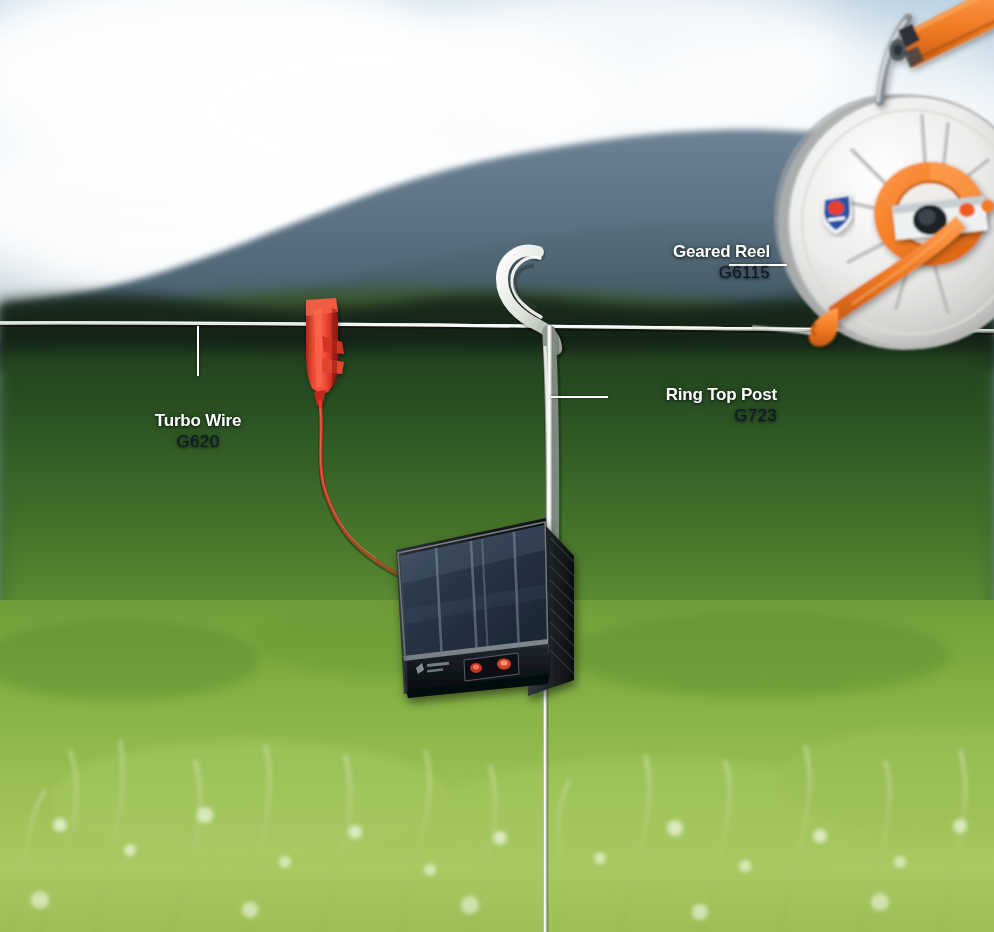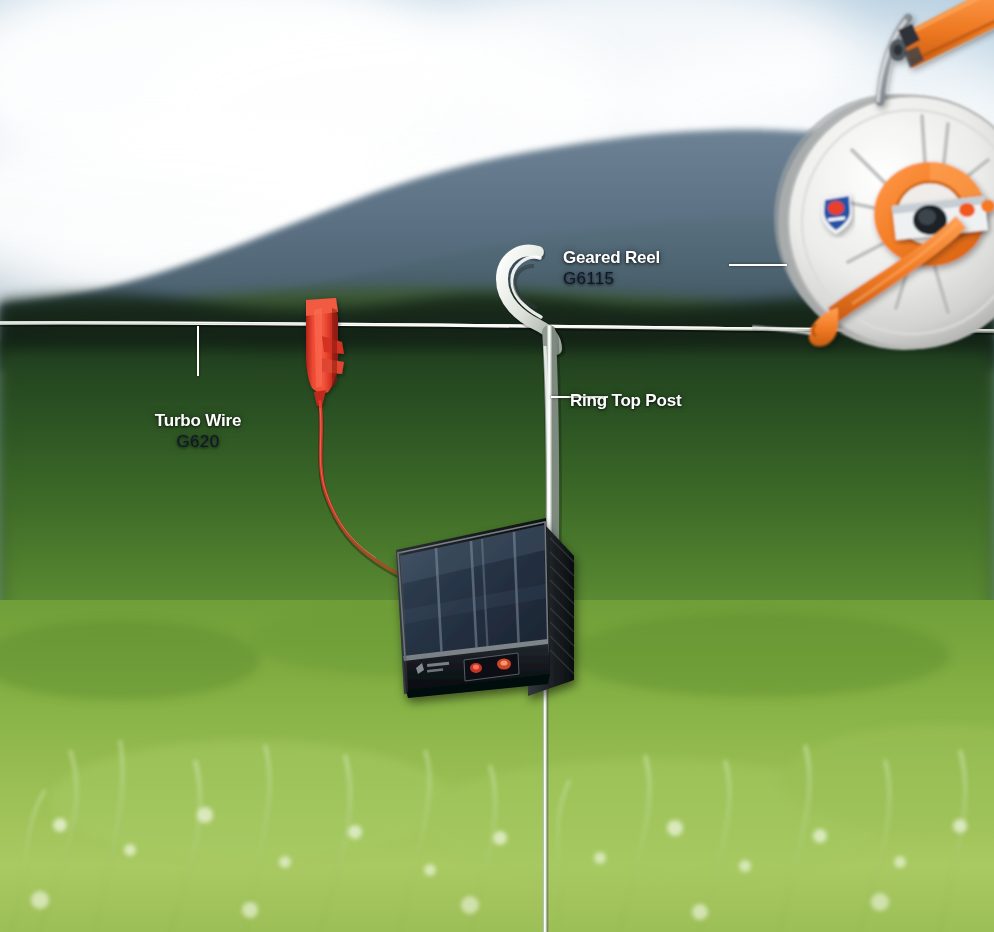--- a/index.html
+++ b/index.html
@@ -107,21 +107,21 @@
   .callout .code {
     font-size:17px;
     font-weight:normal;
     color:#0f172a;
     letter-spacing:.3px;
     white-space:nowrap;
     text-shadow:0 1px 3px rgba(0,0,0,.7), 0 0 7px rgba(0,0,0,.4);
     line-height:21px;
   }
   .callout.ctr { text-align:center;margin-top:30px; }
-  .callout.rgt { text-align:left;margin-top:6px; }
+  .callout.rgt { text-align:right; }
 
   .leader {
     position:absolute;
     background:#ffffff;
     box-shadow:0 0 3px rgba(0,0,0,.55);
   }
   .leader.v { width:2px; }
   .leader.h { height:2px; }
 </style>
 </head>
@@ -544,15 +544,16 @@
 
   <div class="leader h" style="left:729px; top:264px; width:58px;"></div>
   <div class="callout rgt" style="left:563px; top:242px; width:207px;">
     <div class="name">Geared Reel</div>
     <div class="code">G6115</div>
   </div>
 
   <div class="leader h" style="left:551px; top:396px; width:57px;"></div>
   <div class="callout rgt" style="left:570px; top:385px; width:207px;">
     <div class="name">Ring Top Post</div>
+    <div class="code">G723</div>
   </div>
 
 </div>
 
 </body></html>

